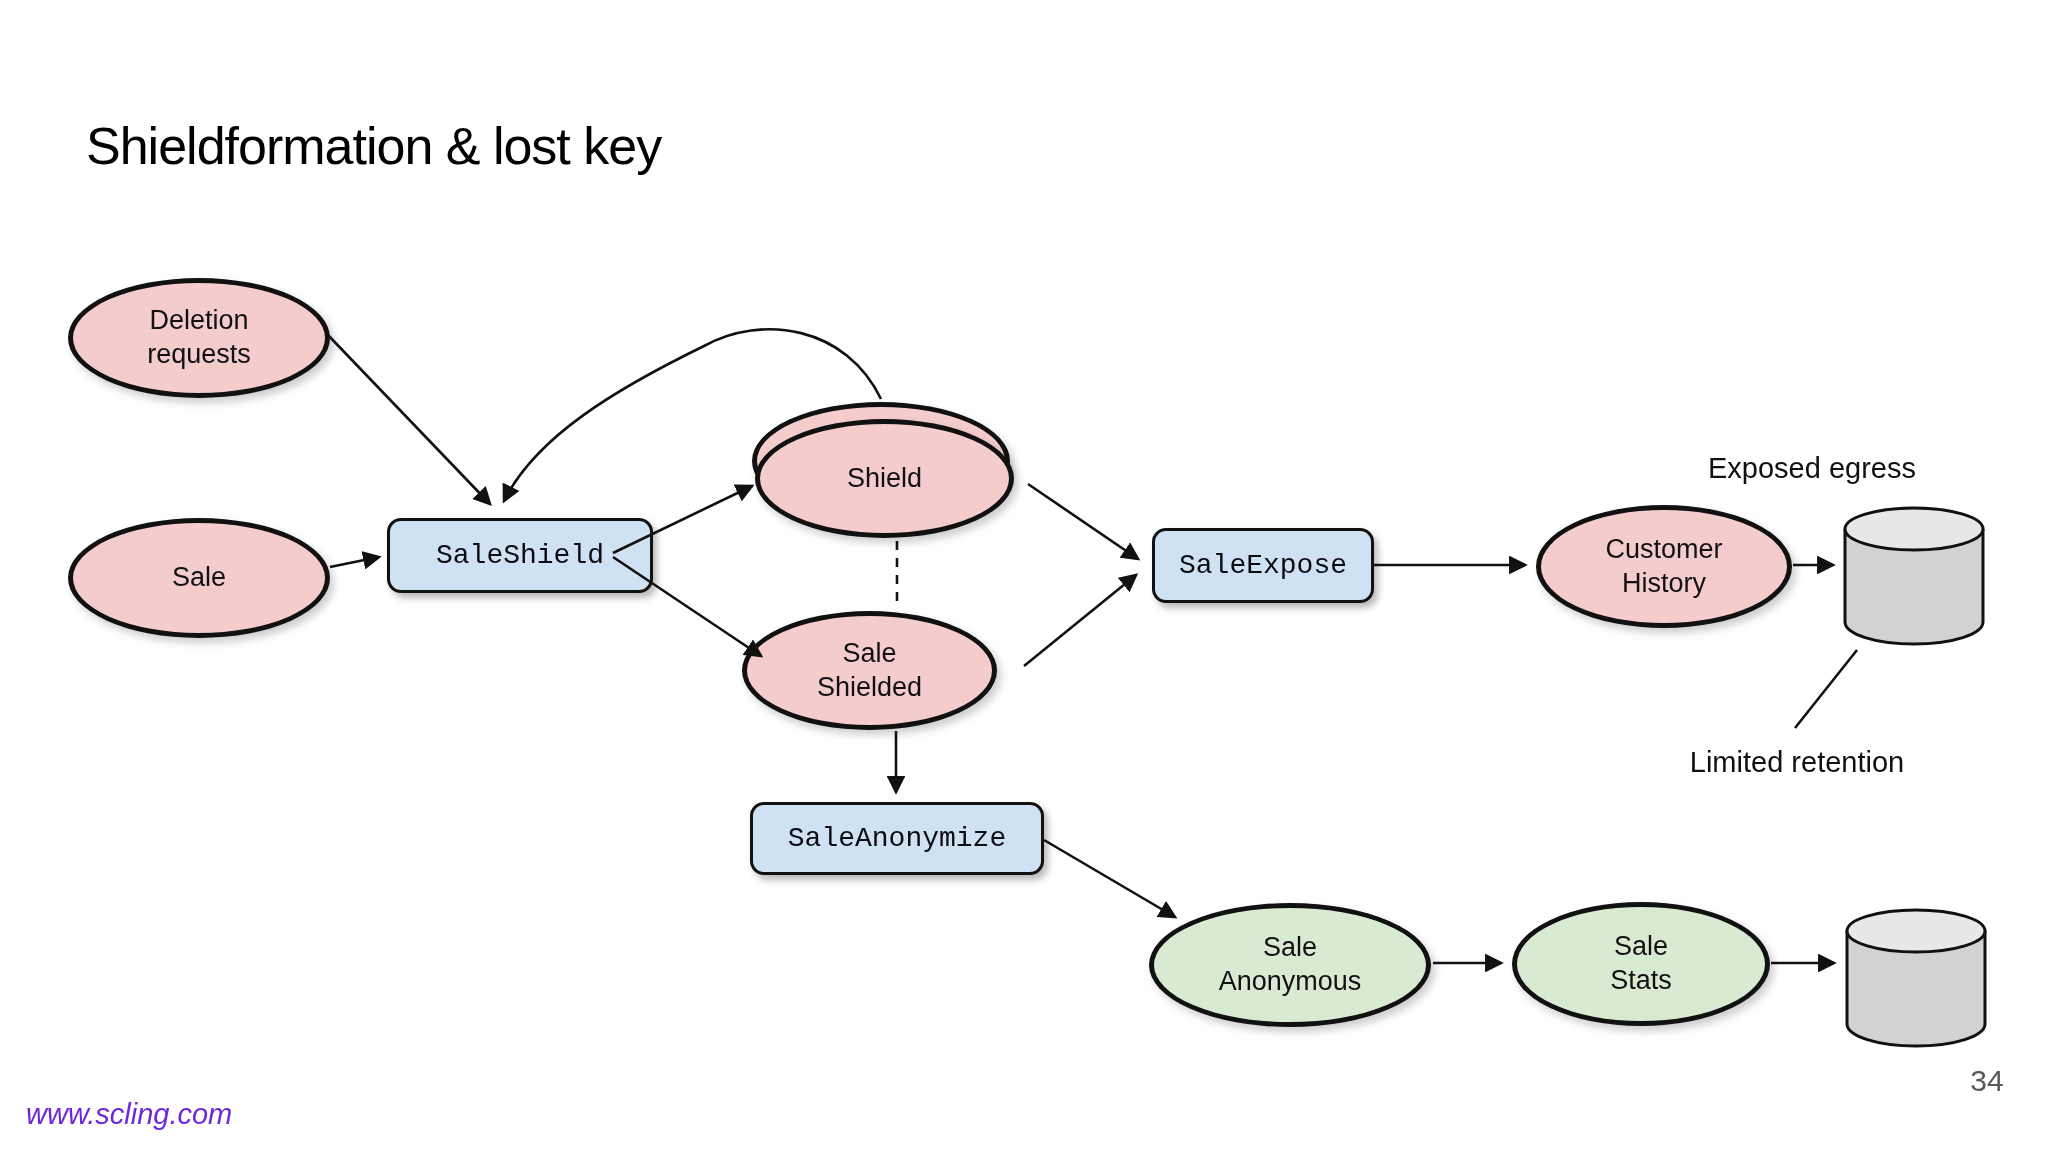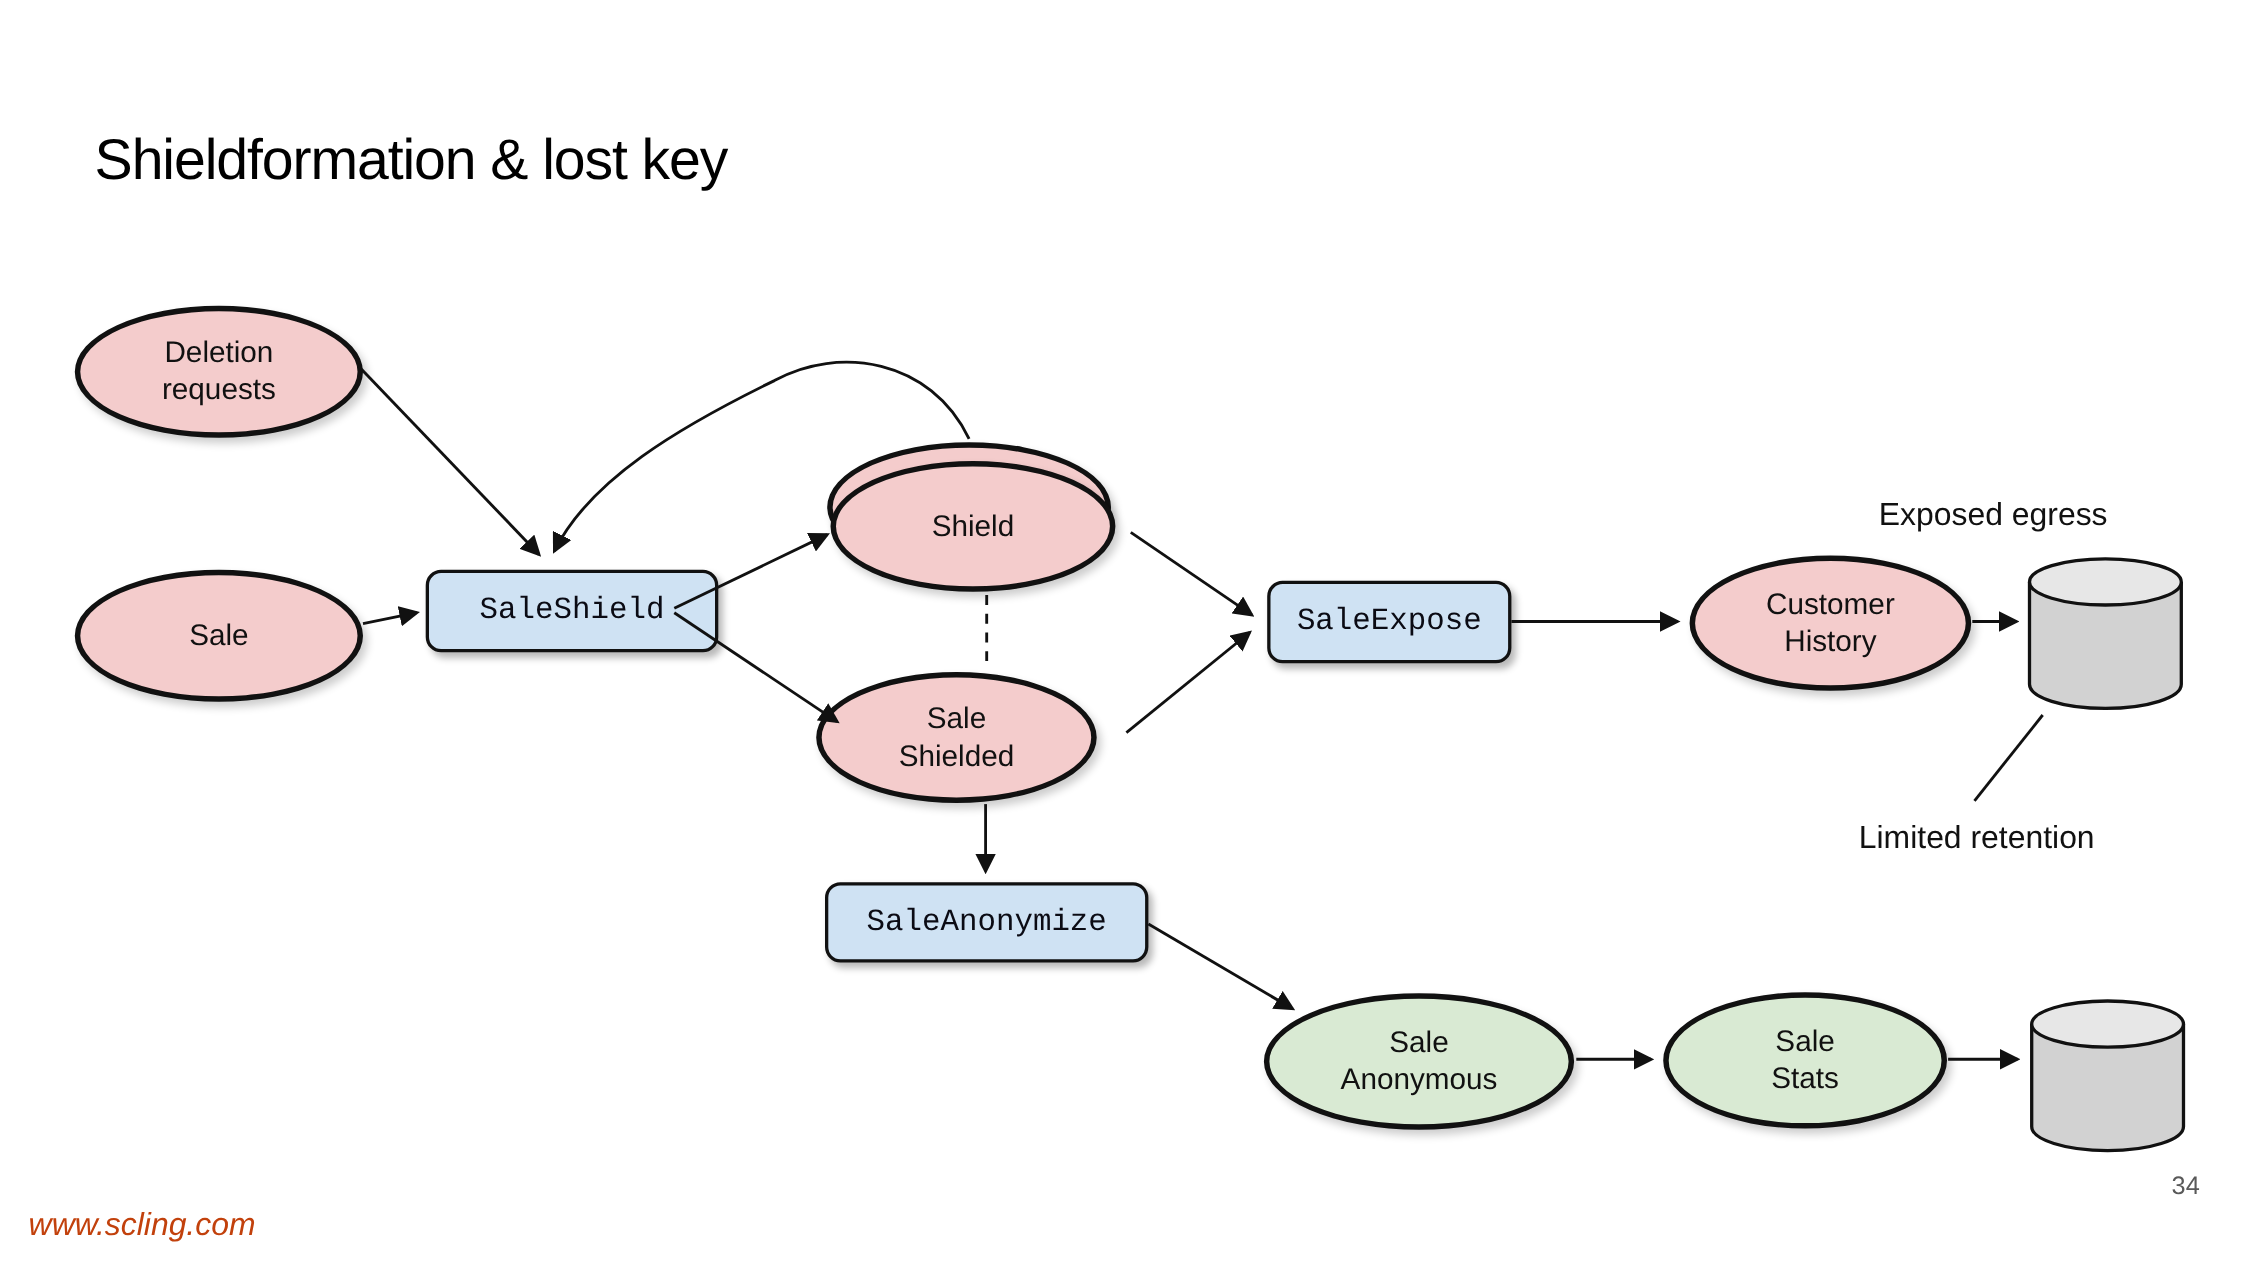--- a/index.html
+++ b/index.html
@@ -28,25 +28,25 @@
     box-shadow:4px 5px 7px rgba(0,0,0,0.28);z-index:1;white-space:nowrap;
   }
   .shield-back{z-index:1;}
   .shield-front{z-index:2;}
   .cyl{position:absolute;z-index:1;}
   .note{
     position:absolute;text-align:center;font-size:29px;color:#111;z-index:1;
   }
   .edges{position:absolute;left:0;top:0;z-index:3;pointer-events:none;}
   .footer-url{
-    position:absolute;left:26px;top:1098px;font-size:29px;font-style:italic;color:#c2410c;
+    position:absolute;left:26px;top:1098px;font-size:29px;font-style:italic;color:#6d28d9;
   }
   .page-num{
     position:absolute;left:1952px;top:1064px;width:70px;text-align:center;
-    font-size:23px;color:#595959;
+    font-size:30px;color:#595959;
   }
   
   #n-deletion{left:68px;top:278px;width:262px;height:120px;}
   #n-deletion .lbl{max-width:150px;}
   #n-sale{left:68px;top:518px;width:262px;height:120px;}
   #n-saleshield{left:387px;top:518px;width:266px;height:75px;align-items:center;}
   #n-shield-back{left:752px;top:402px;width:258px;height:118px;}
   #n-shield{left:755px;top:419px;width:259px;height:119px;}
   #n-saleshielded{left:742px;top:611px;width:255px;height:119px;}
   #n-saleshielded .lbl{max-width:135px;}

